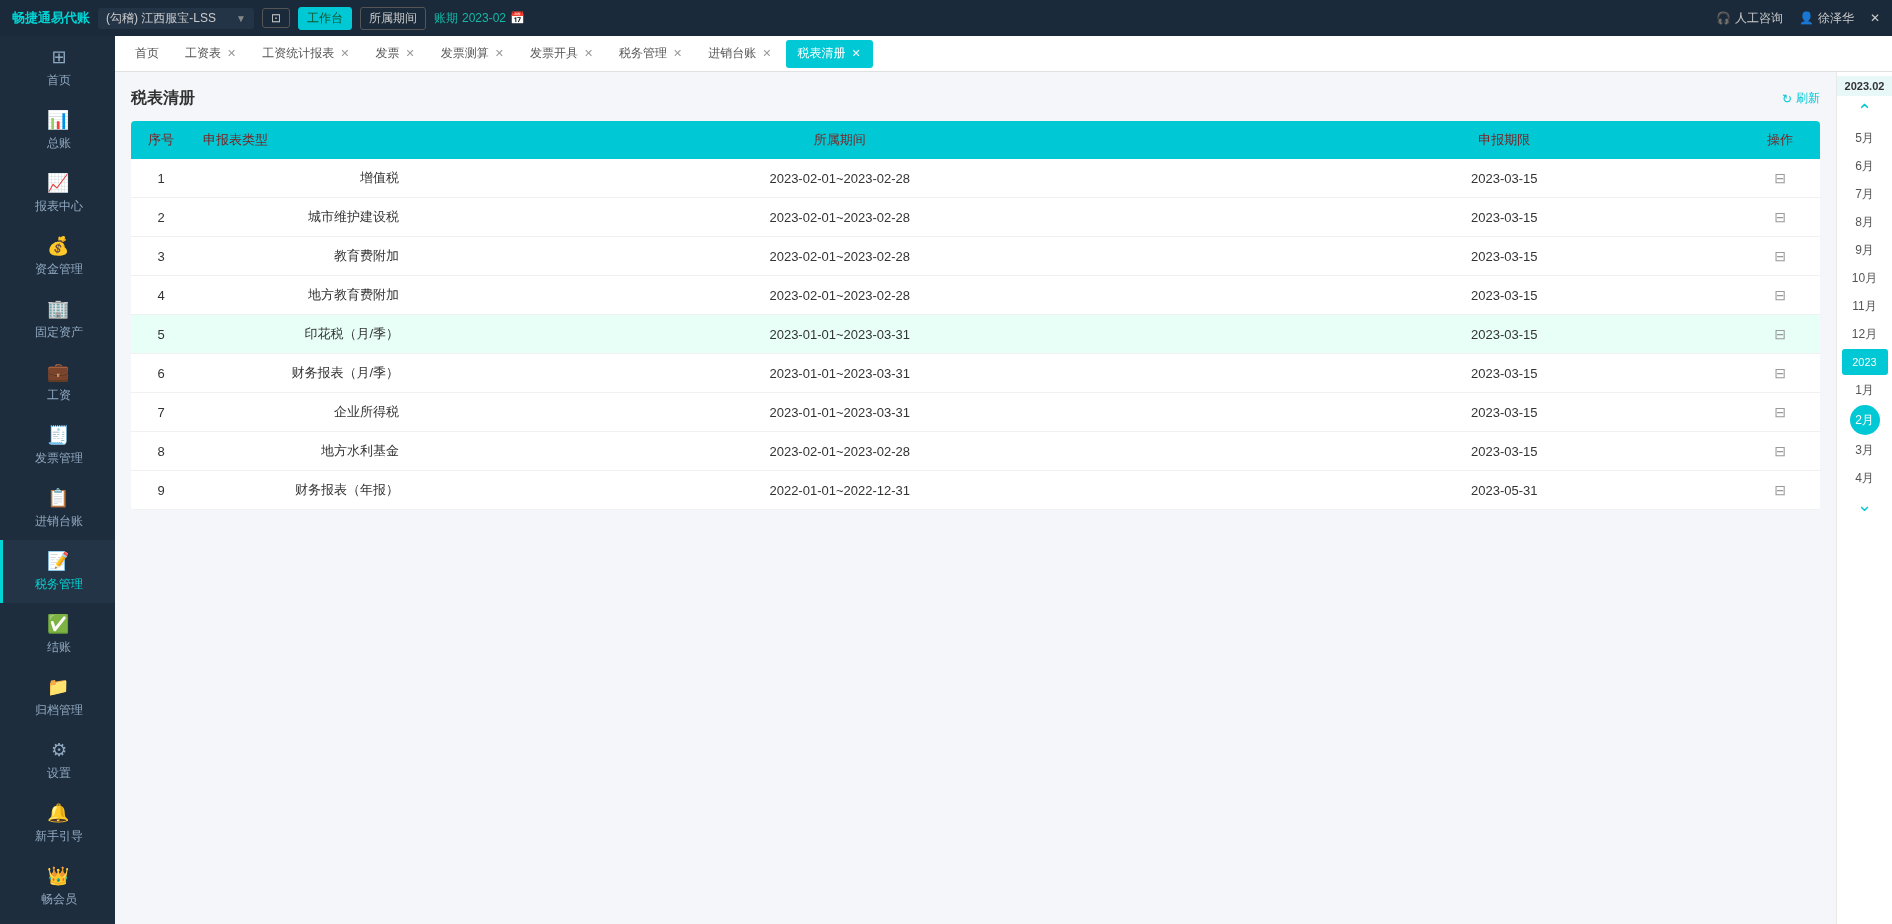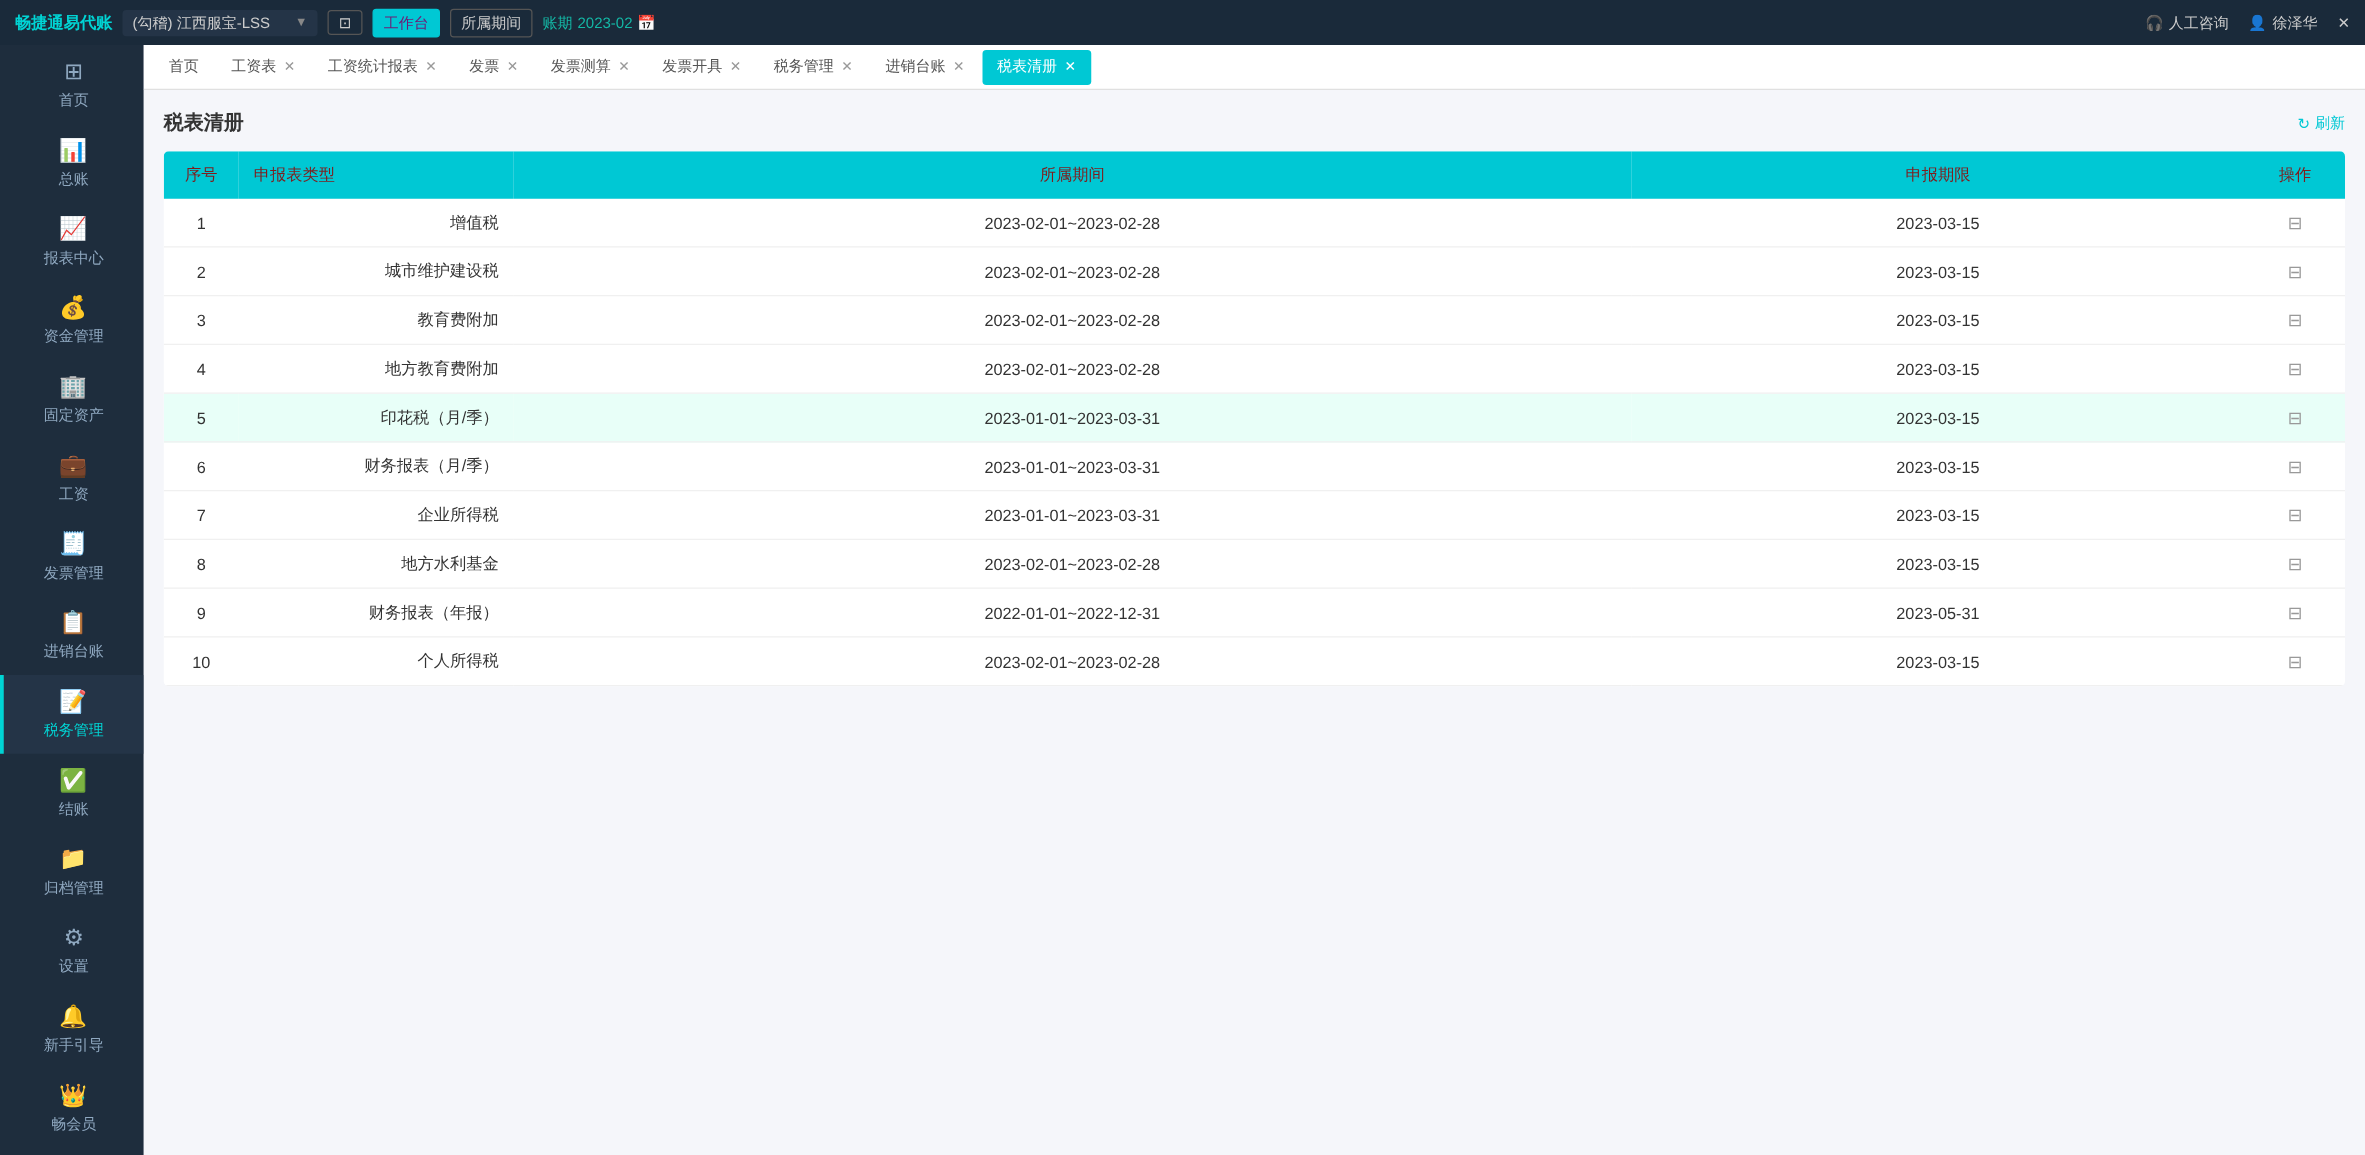--- a/index.html
+++ b/index.html
@@ -36,21 +36,21 @@
       border: 1px solid #555;
       color: #ccc;
       border-radius: 3px;
       padding: 2px 8px;
       font-size: 12px;
       cursor: pointer;
     }
     .top-bar-btn.primary {
       background: #00c8d4;
       border-color: #00c8d4;
-      color: #701a75;
+      color: #14532d;
     }
     .top-bar-period {
       color: #14b8a6;
       font-size: 12px;
       display: flex;
       align-items: center;
       gap: 4px;
     }
     .top-bar-right {
       margin-left: auto;
@@ -509,29 +509,38 @@
   </tr>
               <tr>
     <td>9</td>
     <td>财务报表（年报）</td>
     <td>2022-01-01~2022-12-31</td>
     <td>2023-05-31</td>
     <td>
       <span class="action-icon" title="详情">⊟</span>
     </td>
   </tr>
-              <tr>
-    <td>10</td>
-    <td>个人所得税</td>
-    <td>2023-02-01~2023-02-28</td>
-    <td>2023-03-15</td>
-    <td>
-      <span class="action-icon" title="详情">⊟</span>
-    </td>
-  </tr>
             </tbody>
         </table>
 
       </div>
 
+      <div class="calendar-panel">
+        <div class="calendar-year-header">2023.02</div>
+        <div class="calendar-nav">⌃</div>
+        <div class="calendar-month">5月</div>
+        <div class="calendar-month">6月</div>
+        <div class="calendar-month">7月</div>
+        <div class="calendar-month">8月</div>
+        <div class="calendar-month">9月</div>
+        <div class="calendar-month">10月</div>
+        <div class="calendar-month">11月</div>
+        <div class="calendar-month">12月</div>
+        <div class="calendar-month current-year-label">2023</div>
+        <div class="calendar-month">1月</div>
+        <div class="calendar-month active-month">2月</div>
+        <div class="calendar-month">3月</div>
+        <div class="calendar-month">4月</div>
+        <div class="calendar-nav">⌄</div>
+      </div>
     </div>
   </div>
 </div>
 
 </body></html>

